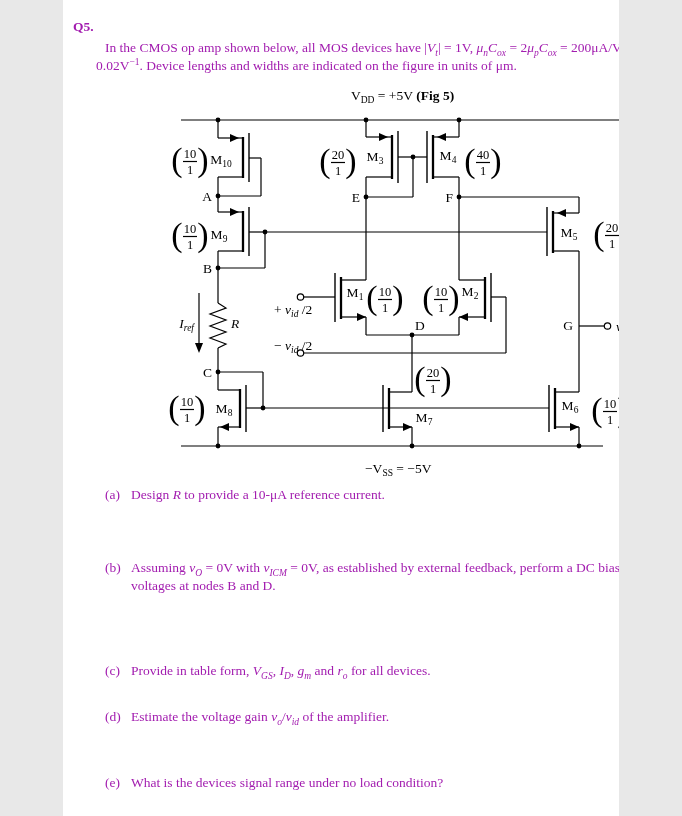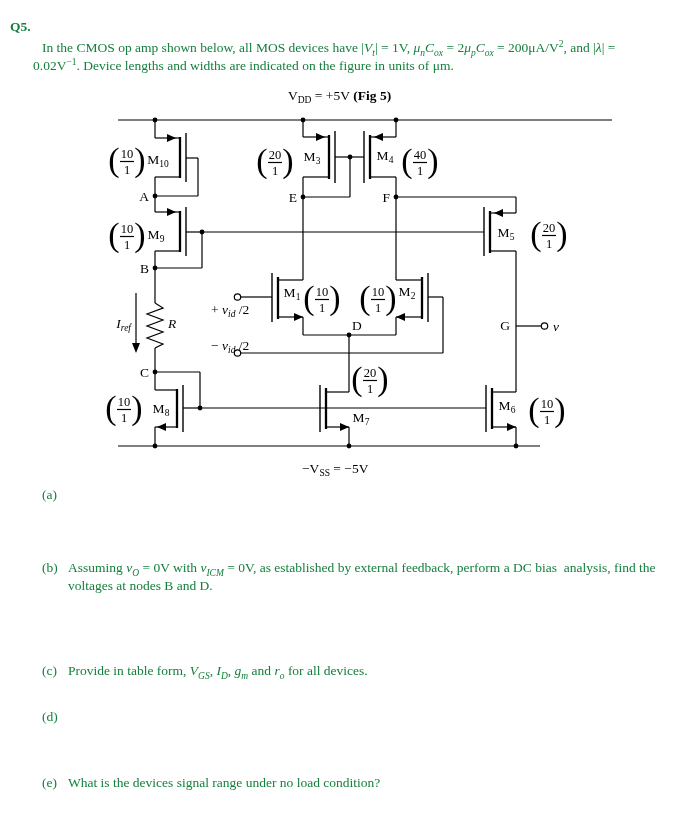--- a/index.html
+++ b/index.html
@@ -1,21 +1,21 @@
 <!DOCTYPE html>
 <html><head>
 <meta charset="utf-8">
 <style>
   html,body{margin:0;padding:0;background:#e8e8e8;}
   .page{
     position:relative;
-    width:682px;height:816px;
+    width:556px;height:816px;
     background:#ffffff;
     font-family:"Liberation Serif", serif;
-    color:#15803d;
+    color:#a21caf;
     overflow:hidden;
     margin:0 auto;
   }
   .abs{position:absolute;}
   .hdr-line{font-size:13.5px;line-height:18px;white-space:nowrap;margin-top:20px;}
   .q5{font-weight:bold;font-size:13.5px;}
   .question{font-size:13.5px;line-height:17.5px;padding-left:26px;}
   .q-label{position:absolute;left:0;top:0;}
   sub{font-size:9.5px;line-height:0;}
   sup{font-size:9.5px;line-height:0;}
@@ -306,34 +306,36 @@
       <line class="w" x1="516" y1="326" x2="541" y2="326"></line>
       <circle class="term" cx="544.5" cy="326" r="3.2"></circle>
       <text class="lbl it" x="553" y="331">v</text>
     </g>
 
     <text x="302" y="473" class="lbl"><tspan>−V</tspan><tspan dy="3" class="sub">SS</tspan><tspan dy="-3">&nbsp;=&nbsp;−5V</tspan></text>
   </svg>
 
   <div class="abs question" style="left:42px;top:486px;width:600px">
     <span class="q-label">(a)</span>
+    <span class="q-text">Design <i>R</i> to provide a 10-μA reference current.</span>
   </div>
 
   <div class="abs question" style="left:42px;top:559px;width:602px">
     <span class="q-label">(b)</span>
     <span class="q-text">Assuming <i>v<sub>O</sub></i> = 0V with <i>v<sub>ICM</sub></i> = 0V, as established by external feedback, perform a DC bias&nbsp; analysis, find the voltages at nodes B and D.</span>
   </div>
 
   <div class="abs question" style="left:42px;top:662px;width:600px">
     <span class="q-label">(c)</span>
     <span class="q-text">Provide in table form, <i>V<sub>GS</sub></i>, <i>I<sub>D</sub></i>, <i>g<sub>m</sub></i> and <i>r<sub>o</sub></i> for all devices.</span>
   </div>
 
   <div class="abs question" style="left:42px;top:708px;width:600px">
     <span class="q-label">(d)</span>
+    <span class="q-text">Estimate the voltage gain <i>v<sub>o</sub></i>/<i>v<sub>id</sub></i> of the amplifier.</span>
   </div>
 
   <div class="abs question" style="left:42px;top:774px;width:600px">
     <span class="q-label">(e)</span>
     <span class="q-text">What is the devices signal range under no load condition?</span>
   </div>
 
 </div>
 
 </body></html>

